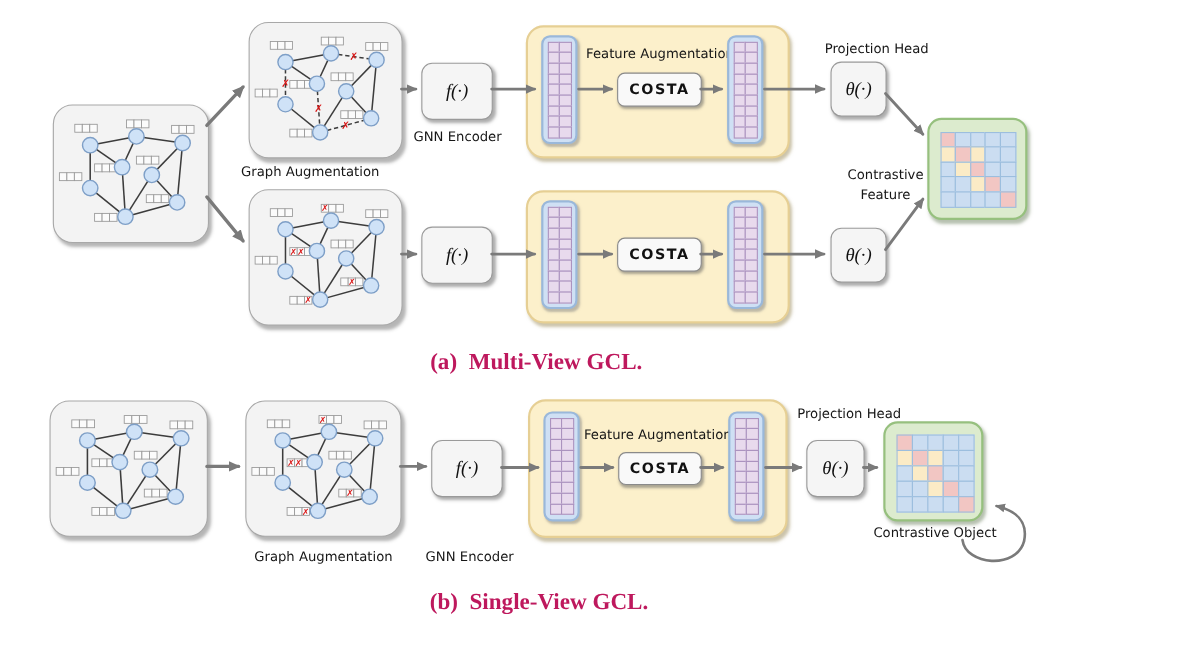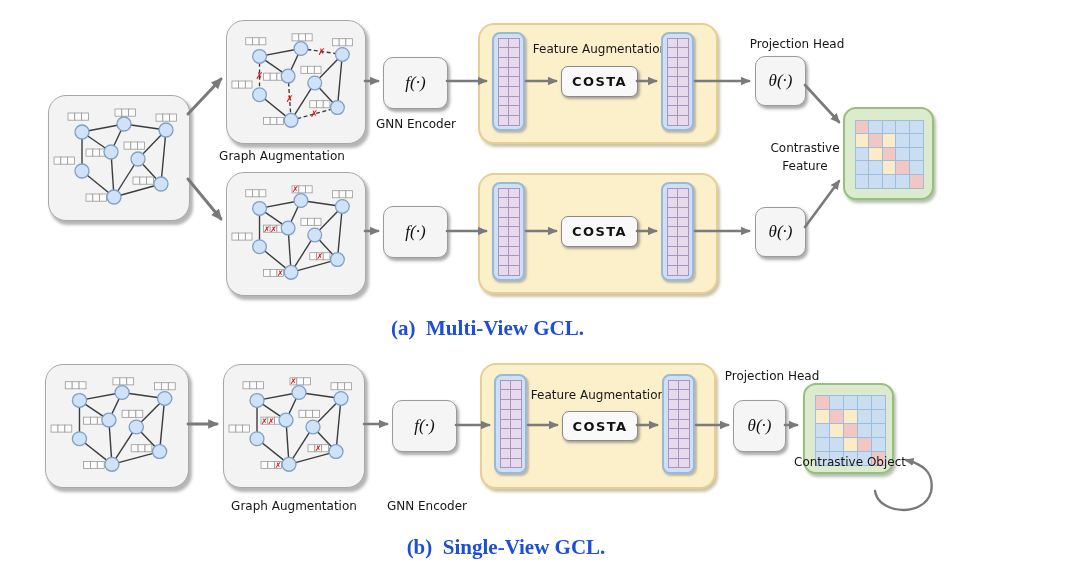--- a/index.html
+++ b/index.html
@@ -26,21 +26,21 @@
   .embed-grid{display:grid;width:100%;height:100%;grid-template-columns:repeat(2,1fr);grid-template-rows:repeat(9,1fr);}
   .embed-cell{background:#e8daed;border:1px solid #ab93bf;margin:-0.5px;}
   
   .green{position:absolute;background:#dcebce;border:2px solid #96c07e;border-radius:13px;
          box-shadow:2px 3px 3px rgba(110,130,95,.5);box-sizing:border-box;}
   .cgrid{position:absolute;display:grid;grid-template-columns:repeat(5,1fr);grid-template-rows:repeat(5,1fr);}
   .ccell{border:1px solid #9cbede;margin:-0.5px;}
   
   .lbl{position:absolute;font-size:12px;text-align:center;color:#161616;white-space:nowrap;}
   .cap{position:absolute;font-family:"Liberation Serif",serif;font-weight:bold;font-size:21px;
-       text-align:center;color:#1d4ed8;}
+       text-align:center;color:#be185d;}
   .overlay{position:absolute;left:0;top:0;pointer-events:none;}
 </style>
 </head>
 <body>
 
 <div class="canvas">
 
   <div class="gbox" style="left:48px;top:95px;width:140px;height:124px">
     <svg viewBox="0 0 140 124" preserveAspectRatio="none">
         <line x1="33" y1="36" x2="75" y2="28" stroke="#3c3c3c" stroke-width="1.4"></line>
@@ -281,21 +281,21 @@
         <div class="ccell" style="background: rgb(251, 235, 198);"></div>
         <div class="ccell" style="background: rgb(242, 198, 195);"></div>
         <div class="ccell" style="background: rgb(203, 221, 241);"></div>
         <div class="ccell" style="background: rgb(203, 221, 241);"></div>
         <div class="ccell" style="background: rgb(203, 221, 241);"></div>
         <div class="ccell" style="background: rgb(203, 221, 241);"></div>
         <div class="ccell" style="background: rgb(203, 221, 241);"></div>
         <div class="ccell" style="background: rgb(242, 198, 195);"></div>
       </div>
   </div>
-  <div class="lbl" style="left:752px;top:139px;width:106px;line-height:18px">
+  <div class="lbl" style="left:752px;top:150px;width:106px;line-height:18px">
     <span style="display:block">Contrastive</span>
     <span style="display:block">Feature</span>
   </div>
 
   <div class="fnbox" style="left:383px;top:206px;width:63px;height:50px">
     <span>f(·)</span>
   </div>
 
   <div class="ybox" style="left:478px;top:173px;width:236px;height:117px"></div>
   <div class="embed" style="left:492px;top:182px;width:33px;height:99px">
@@ -539,23 +539,23 @@
         <div class="ccell" style="background: rgb(251, 235, 198);"></div>
         <div class="ccell" style="background: rgb(242, 198, 195);"></div>
         <div class="ccell" style="background: rgb(203, 221, 241);"></div>
         <div class="ccell" style="background: rgb(203, 221, 241);"></div>
         <div class="ccell" style="background: rgb(203, 221, 241);"></div>
         <div class="ccell" style="background: rgb(203, 221, 241);"></div>
         <div class="ccell" style="background: rgb(203, 221, 241);"></div>
         <div class="ccell" style="background: rgb(242, 198, 195);"></div>
       </div>
   </div>
-  <div class="lbl" style="left:780px;top:455px;width:140px">Contrastive Object</div>
-
-  <div class="cap" style="left:16px;top:535px;width:980px">(b)&nbsp; Single-View GCL.</div>
+  <div class="lbl" style="left:780px;top:477px;width:140px">Contrastive Object</div>
+
+  <div class="cap" style="left:0;top:535px;width:980px">(b)&nbsp; Single-View GCL.</div>
 
   <svg class="overlay" width="1092" height="588">
     <defs>
       <marker id="ah" viewBox="0 0 10 10" refX="7.5" refY="5" markerWidth="4.2" markerHeight="4.2" orient="auto-start-reverse">
         <path d="M0,1 L9,5 L0,9 z" fill="#7a7a7a"></path>
       </marker>
     </defs>
     <g stroke="#7a7a7a" fill="none" stroke-linecap="round">
 
       <path d="M188,114 L221,79" stroke-width="3" marker-end="url(#ah)"></path>

